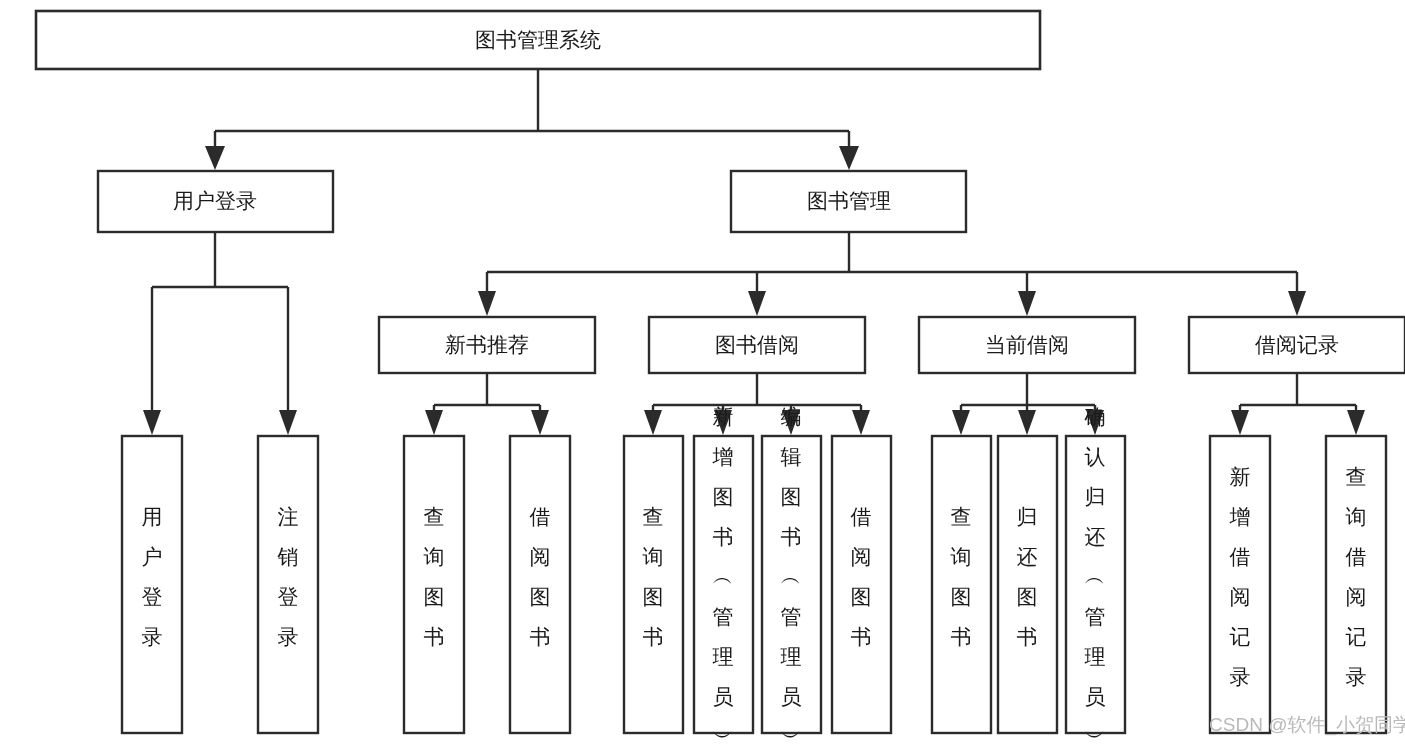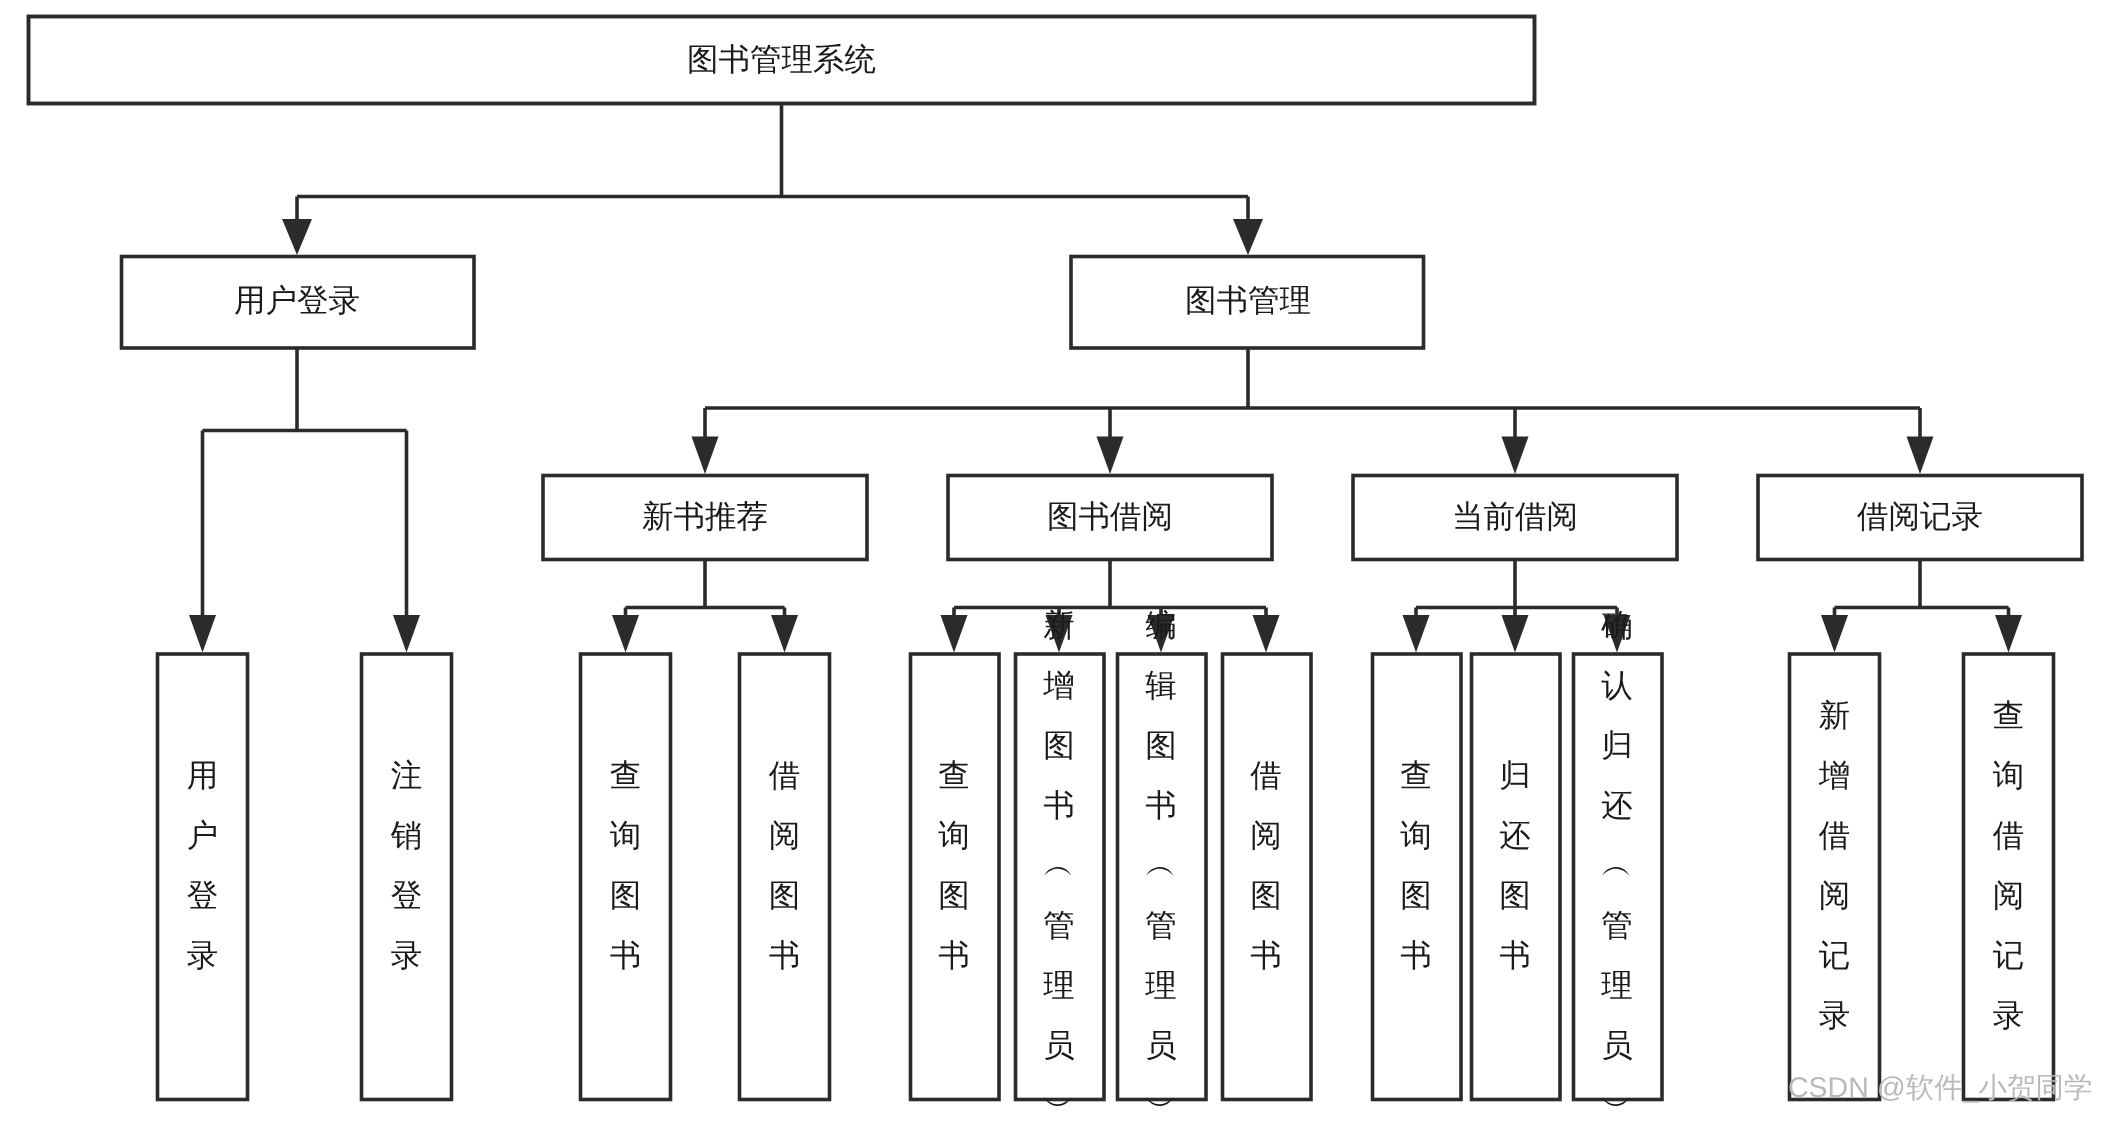--- a/index.html
+++ b/index.html
@@ -10,21 +10,21 @@
   }
   body {
     width: 1405px;
     height: 747px;
     font-family: "Liberation Sans", "DejaVu Sans", sans-serif;
     overflow: hidden;
     position: relative;
   }
   #diagram-root {
     position: absolute;
-    left: 0;
+    left: 17px;
     top: 0;
     width: 1117px;
     height: 747px;
   }
   svg.diagram-canvas {
     display: block;
     width: 1405px;
     height: 747px;
     background: #ffffff;
   }

